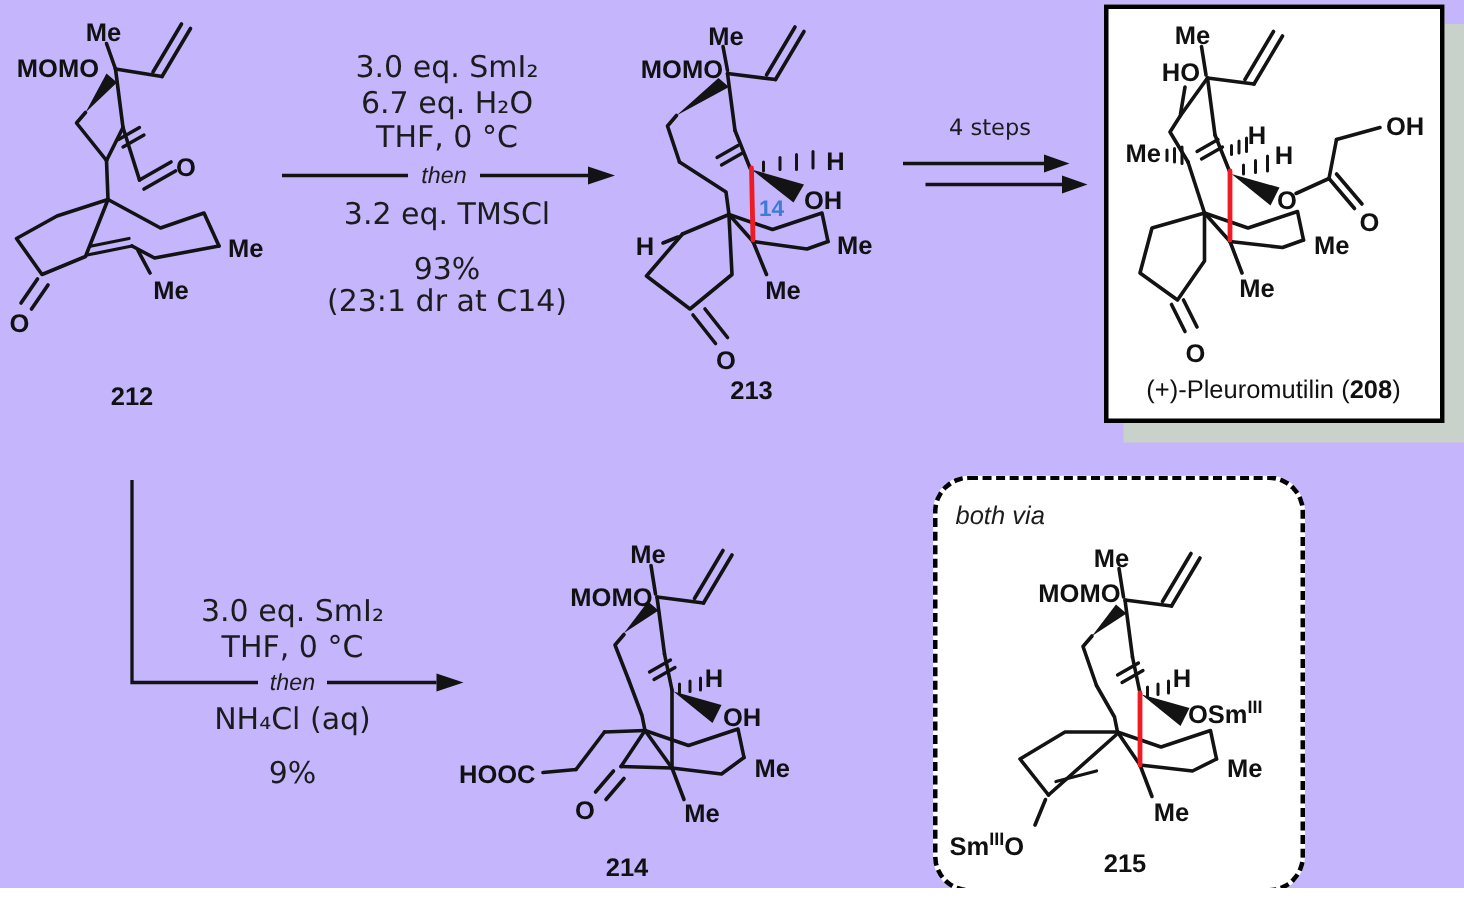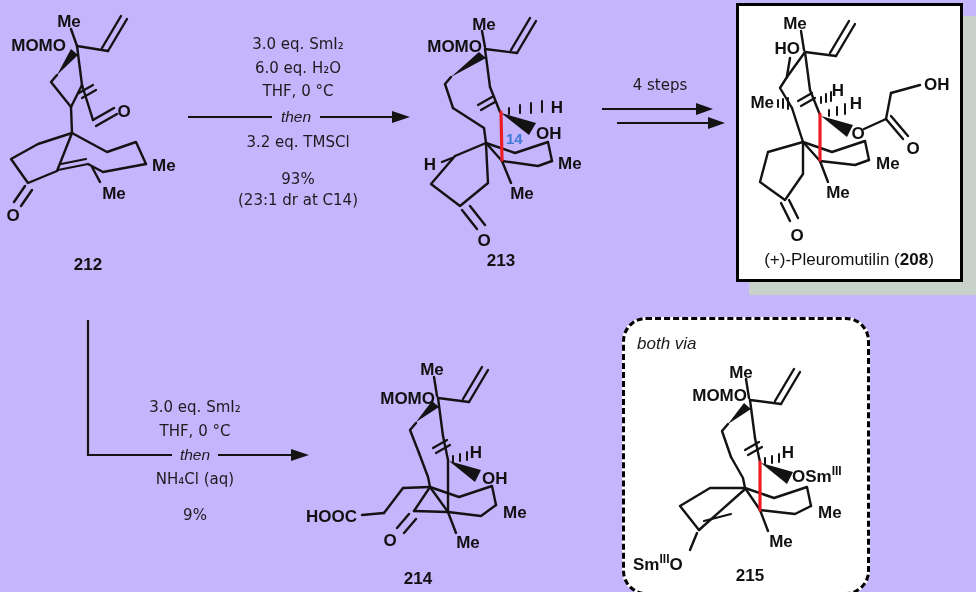--- a/index.html
+++ b/index.html
@@ -4,21 +4,21 @@
 <style>
   html,body{margin:0;padding:0;background:#fff;}
   .stage{position:relative;width:976px;height:592px;background:#c4b5fd;overflow:hidden;
          font-family:"Liberation Sans",sans-serif;}
   .product-box{position:absolute;left:736px;top:3px;width:221px;height:273px;
                border:3px solid #000;background:#fff;box-shadow:13px 13px 0 0 #c9d2ca;}
   .inset-box{position:absolute;left:622px;top:317px;width:242px;height:272px;
              border:3px dashed #000;border-radius:24px;background:#fff;}
   svg.overlay{position:absolute;left:0;top:0;width:976px;height:602px;}
   .cond{position:absolute;width:224px;text-align:center;color:#1c1c1c;
-        font-family:"DejaVu Sans","Liberation Sans",sans-serif;font-size:15px;line-height:23.5px;}
+        font-family:"DejaVu Sans","Liberation Sans",sans-serif;font-size:20px;line-height:23.5px;}
   .bond{stroke:#131313;stroke-width:2.4;fill:none;stroke-linecap:round;stroke-linejoin:round;}
   .mark{stroke:#131313;stroke-width:2.2;fill:none;stroke-linecap:round;}
   .hash{stroke:#131313;stroke-width:2;fill:none;stroke-linecap:round;}
   .wedge{fill:#131313;stroke:none;}
   .arrow{stroke:#131313;stroke-width:2.2;fill:none;}
   .ahead{fill:#131313;stroke:none;}
   .lbl{font-family:"Liberation Sans",sans-serif;font-weight:bold;font-size:17px;fill:#111;}
   .lbl-sm{font-family:"Liberation Sans",sans-serif;font-weight:bold;font-size:12px;fill:#111;}
   .num{font-family:"Liberation Sans",sans-serif;font-weight:bold;font-size:17px;fill:#111;}
   .cap{font-family:"Liberation Sans",sans-serif;font-size:17px;fill:#111;}
@@ -252,21 +252,21 @@
       <text x="792" y="482" text-anchor="start"><tspan class="lbl">OSm</tspan><tspan class="lbl-sm" dy="-7">III</tspan></text>
       <text x="633" y="570" text-anchor="start"><tspan class="lbl">Sm</tspan><tspan class="lbl-sm" dy="-7">III</tspan><tspan class="lbl" dy="7">O</tspan></text>
       <text class="lbl" x="818" y="518" text-anchor="start">Me</text>
       <text class="lbl" x="781" y="547" text-anchor="middle">Me</text>
       <text class="num" x="750" y="581" text-anchor="middle">215</text>
     </g>
   </svg>
 
   <div class="cond" style="left:186px;top:33px">
     <div>3.0 eq. SmI₂</div>
-    <div>6.0 eq. H₂O</div>
+    <div>6.7 eq. H₂O</div>
     <div>THF, 0 °C</div>
   </div>
   <div class="cond" style="left:186px;top:131px">3.2 eq. TMSCl</div>
   <div class="cond" style="left:186px;top:168px">93%</div>
   <div class="cond" style="left:186px;top:189px">(23:1 dr at C14)</div>
 
   <div class="cond" style="left:83px;top:396px">
     <div>3.0 eq. SmI₂</div>
     <div>THF, 0 °C</div>
   </div>

